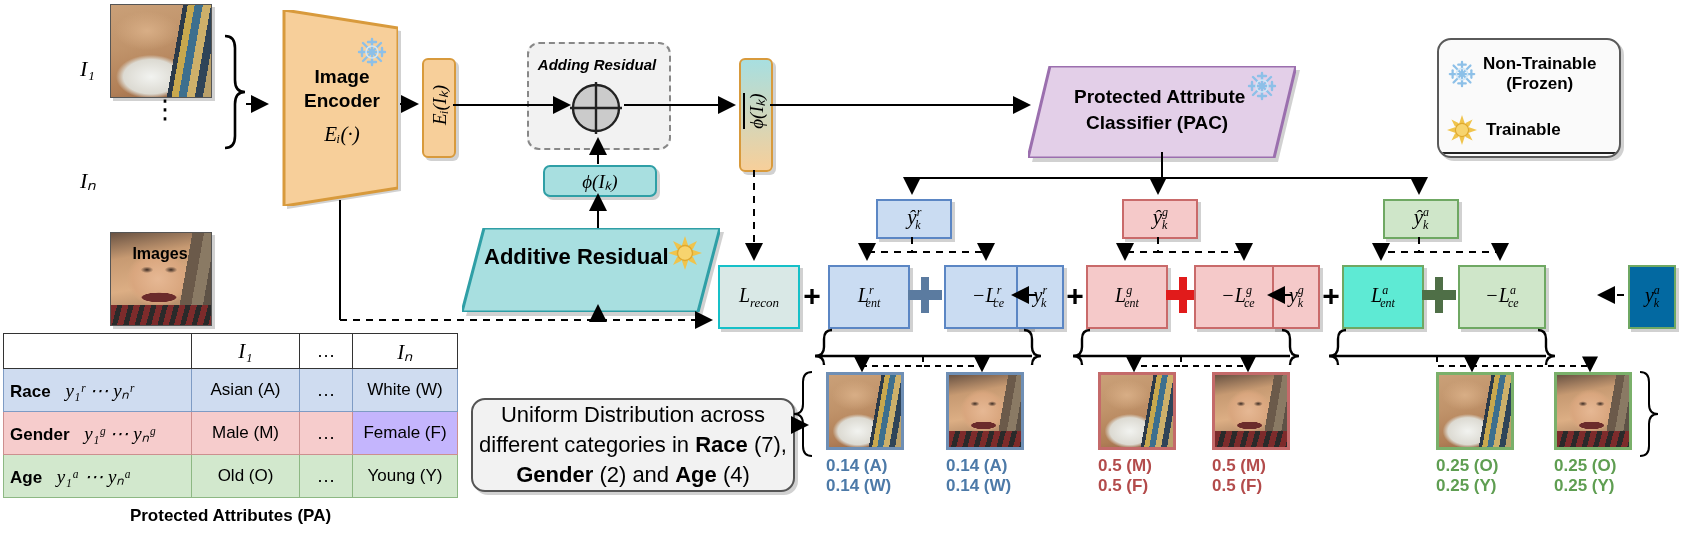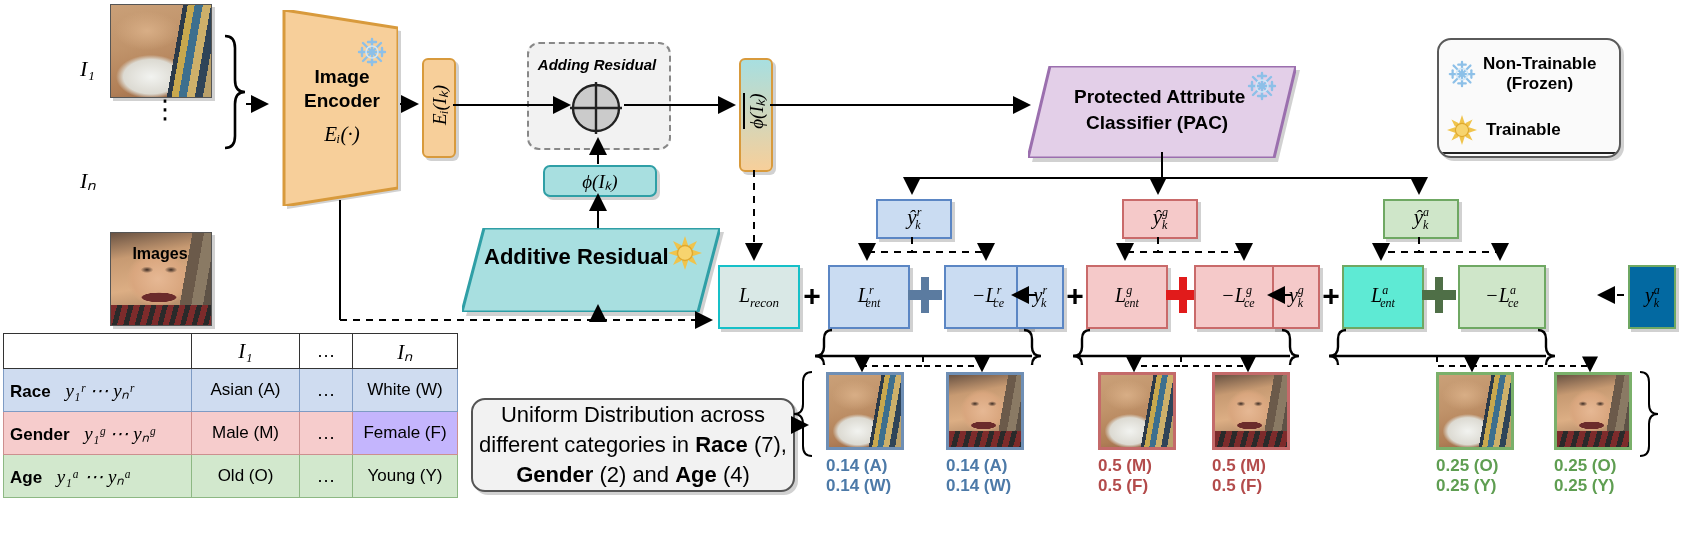--- a/index.html
+++ b/index.html
@@ -307,20 +307,21 @@
       <td style="border:1px solid #8db883;background:#d2e8cd;height:40px;padding-left:6px;margin-top:32px;">
         <b>Age</b>
         <span class="ser" style="margin-left:10px;font-size:19px;">y₁ᵃ ⋯ yₙᵃ</span>
       </td>
       <td style="border:1px solid #8db883;background:#d2e8cd;text-align:center;">Old (O)</td>
       <td style="border:1px solid #8db883;background:#d2e8cd;text-align:center;font-size:19px;">…</td>
       <td style="border:1px solid #8db883;background:#d2e8cd;text-align:center;">Young (Y)</td>
     </tr>
   </tbody>
     </table>
+  <div style="text-align:center;margin-top:8px;font-size:17px;font-weight:bold;">Protected Attributes (PA)</div>
 </div>
 
 <div class="abs shadow" style="left:471px;top:375px;width:320px;height:90px;background:#f2f2f2;
             border:2px solid #555;border-radius:14px;
             display:flex;flex-direction:column;align-items:center;justify-content:center;
             font-size:22px;line-height:1.35;margin-top:23px;">
   <div>Uniform Distribution across</div>
   <div>
     <span>different categories in </span><b>Race</b><span> (7),</span>
   </div>

